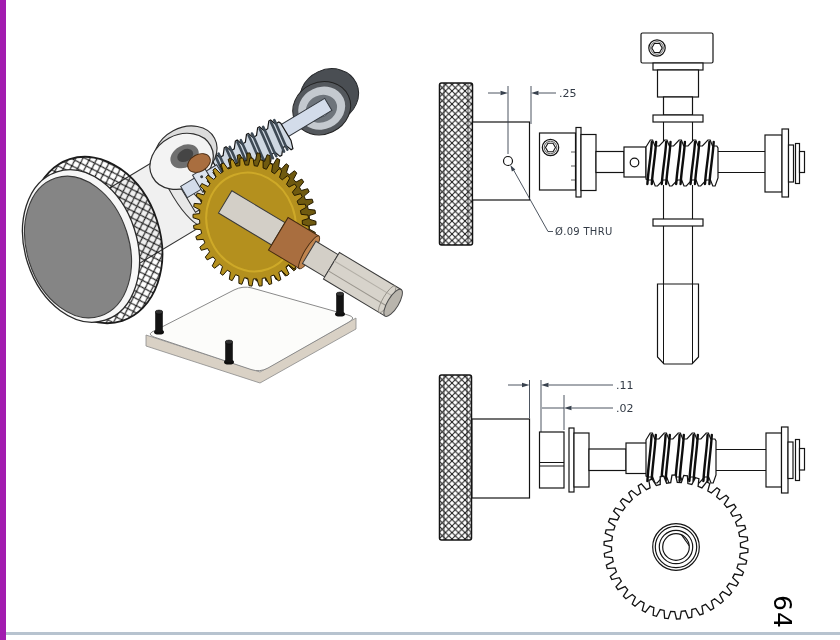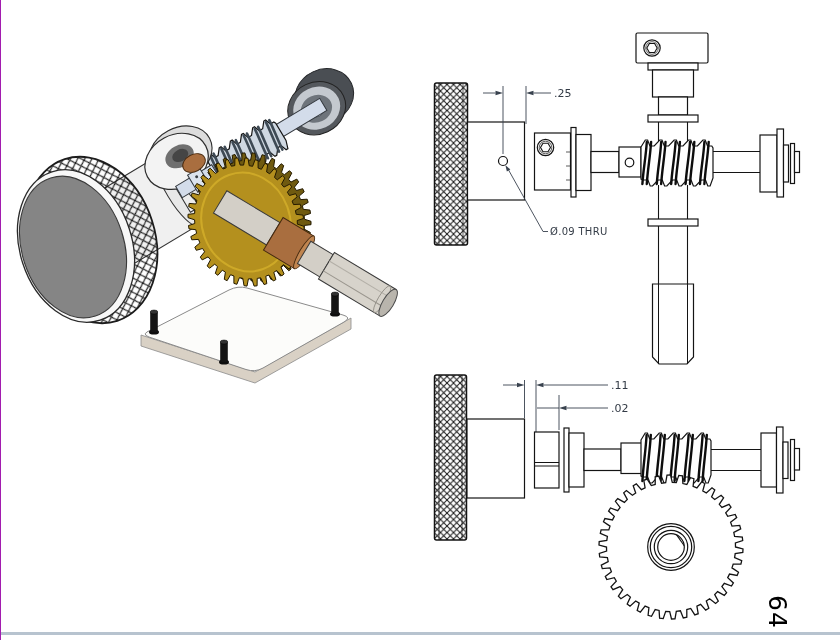--- a/index.html
+++ b/index.html
@@ -1,17 +1,17 @@
 <!DOCTYPE html>
 <html><head>
 <meta charset="utf-8">
 <style>
   body{margin:0;background:#ffffff}
   .page{position:relative;width:840px;height:640px;background:#fff;overflow:hidden;
-        font-family:"DejaVu Sans",sans-serif;border-left:1px solid #a21caf;box-sizing:border-box}
+        font-family:"DejaVu Sans",sans-serif;border-left:6px solid #a21caf;box-sizing:border-box}
   svg{position:absolute}
   #iso{left:0;top:0}
   #top{left:420px;top:0}
   #front{left:420px;top:370px}
   .page-number{position:absolute;left:791px;top:595px;font-size:25px;color:#000;
                transform:rotate(90deg);transform-origin:left top;letter-spacing:1px}
   .footer-line{position:absolute;left:0;top:632px;width:840px;height:3px}
   .dim{stroke:#39424e;stroke-width:0.9;fill:none}
   .dima{fill:#39424e;stroke:none}
   .dimt{font-size:11px;fill:#333b46}

